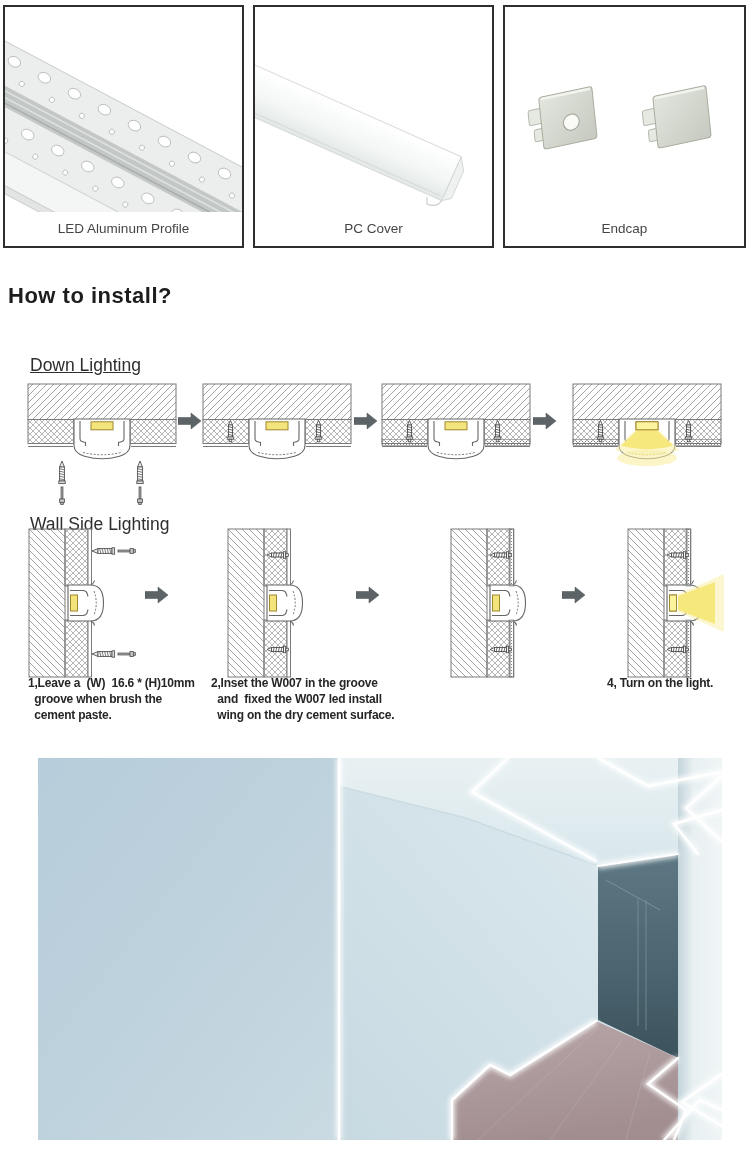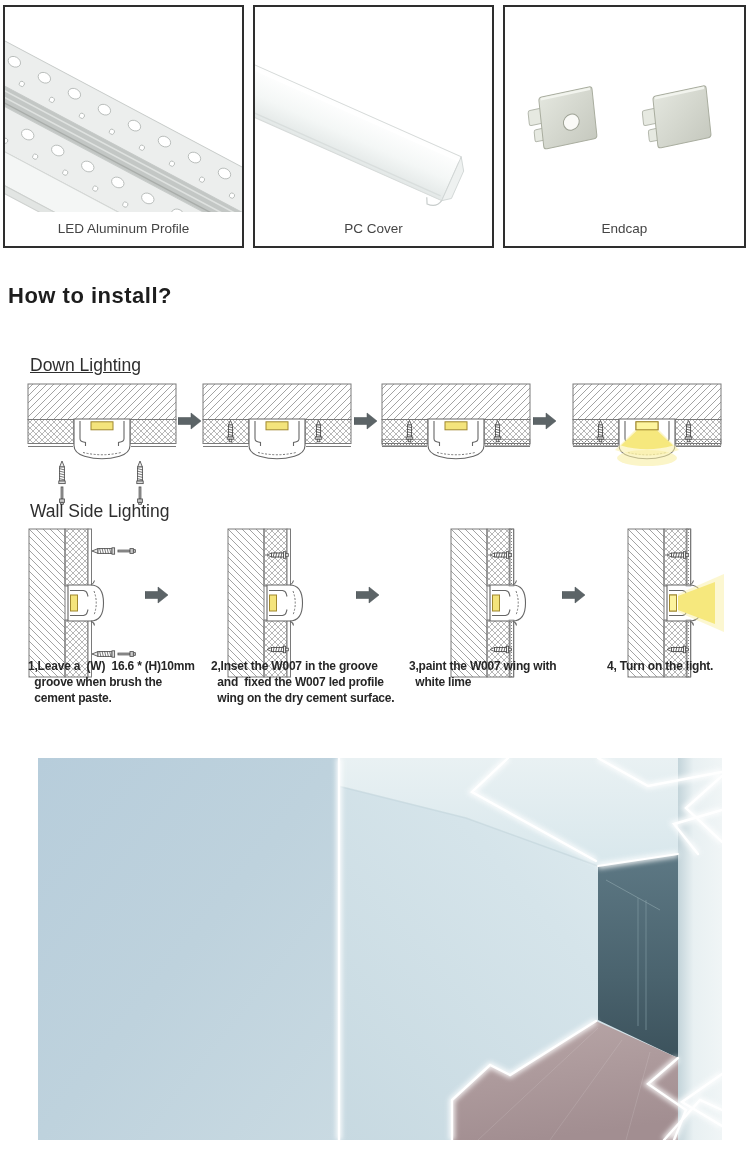--- a/index.html
+++ b/index.html
@@ -6,21 +6,21 @@
   .page{position:relative;width:750px;height:1172px;background:#fff;overflow:hidden;
         font-family:"Liberation Sans",sans-serif;color:#222;}
   .pbox{position:absolute;top:5px;height:243px;border:2px solid #2e2e2e;background:#fff;box-sizing:border-box;}
   .pbox svg{position:absolute;left:0;top:0;}
   .plabel{position:absolute;left:0;right:0;bottom:10px;text-align:center;font-size:13.5px;color:#454545;}
   .plabel2{position:absolute;left:0;right:0;bottom:8px;text-align:center;font-size:13.5px;color:#454545;line-height:1.25;}
   .heading{position:absolute;left:8px;top:283px;font-size:22px;font-weight:800;color:#1d1d1d;letter-spacing:.5px;}
   .seclabel{position:absolute;left:30px;font-size:17.5px;color:#2e2e2e;}
   .diag{position:absolute;}
   .arrow{position:absolute;width:24px;height:18px;}
-  .cap{position:absolute;top:658px;font-size:12px;font-weight:700;color:#262626;line-height:1.35;
+  .cap{position:absolute;top:675px;font-size:12px;font-weight:700;color:#262626;line-height:1.35;
        white-space:pre-wrap;letter-spacing:-0.2px;}
   .photo{position:absolute;left:38px;top:758px;width:684px;height:382px;}
 </style>
 </head>
 <body>
 
 <svg width="0" height="0" style="position:absolute" aria-hidden="true">
   <defs>
     <pattern id="pHatch" patternUnits="userSpaceOnUse" width="7" height="7">
       <path d="M-1,1 l2,-2 M0,7 l7,-7 M6,8 l2,-2" stroke="#8b8b8b" stroke-width="0.8" fill="none"></path>
@@ -265,21 +265,21 @@
     <use href="#symScrewVe" transform="translate(24,37.5)"></use>
     <use href="#symScrewVe" transform="translate(112,37.5)"></use>
     <g>
       <path d="M63,47 L87,47 L107,67 Q75,78 43,67 Z" fill="#f9efa3" opacity="0.55"></path>
       <ellipse cx="75" cy="75" rx="30" ry="8" fill="#f9efa3" opacity="0.6"></ellipse>
       <path d="M65.5,47 L84.5,47 L101,62.5 Q75,70 49,62.5 Z" fill="#f6e87d"></path>
       <rect x="64" y="38.8" width="22" height="8" fill="#fdf49e" stroke="#a0882f"></rect>
     </g>
   </svg>
 
-  <div class="seclabel" style="top:501px;">Wall Side Lighting</div>
+  <div class="seclabel" style="top:514px;">Wall Side Lighting</div>
 
   <svg class="diag" style="left:28px;top:528px;" width="150" height="150" viewBox="0 0 150 150">
     <use href="#symWall"></use>
     <use href="#symScrewH" transform="translate(64,18)"></use>
     <use href="#symScrewH" transform="translate(64,121)"></use>
   </svg>
   <svg class="arrow" style="left:145px;top:586px;" viewBox="0 0 24 18">
       <use href="#symArrow"></use>
     </svg>
 
@@ -313,24 +313,22 @@
       <path d="M51,66 L97,46 L97,104 L51,84 Z" fill="#f9efa3" opacity="0.5"></path>
       <path d="M51,68 L88,54 L88,96 L51,82 Z" fill="#f6e87d"></path>
       <rect x="42.5" y="67" width="7" height="16" fill="#fdf49e" stroke="#a0882f"></rect>
     </g>
   </svg>
 
   <div class="cap" style="left:28px;width:190px;">1,Leave a  (W)  16.6 * (H)10mm
   groove when brush the
   cement paste.</div>
   <div class="cap" style="left:211px;width:205px;">2,Inset the W007 in the groove
-  and  fixed the W007 led profile
+  and  fixed the W007 led install
   wing on the dry cement surface.</div>
-  <div class="cap" style="left:409px;width:185px;">3,paint the W007 wing with
-  white lime</div>
   <div class="cap" style="left:607px;width:145px;">4, Turn on the light.</div>
 
   <svg class="photo" viewBox="0 0 684 382" preserveAspectRatio="none">
     <defs>
       <linearGradient id="gLWall" x1="0" y1="0" x2="1" y2="1">
         <stop offset="0" stop-color="#b7cddb"></stop>
           <stop offset="0.5" stop-color="#bed2dd"></stop>
           <stop offset="1" stop-color="#c9dae2"></stop>
       </linearGradient>
       <linearGradient id="gRWall" x1="0" y1="1" x2="1" y2="0">

